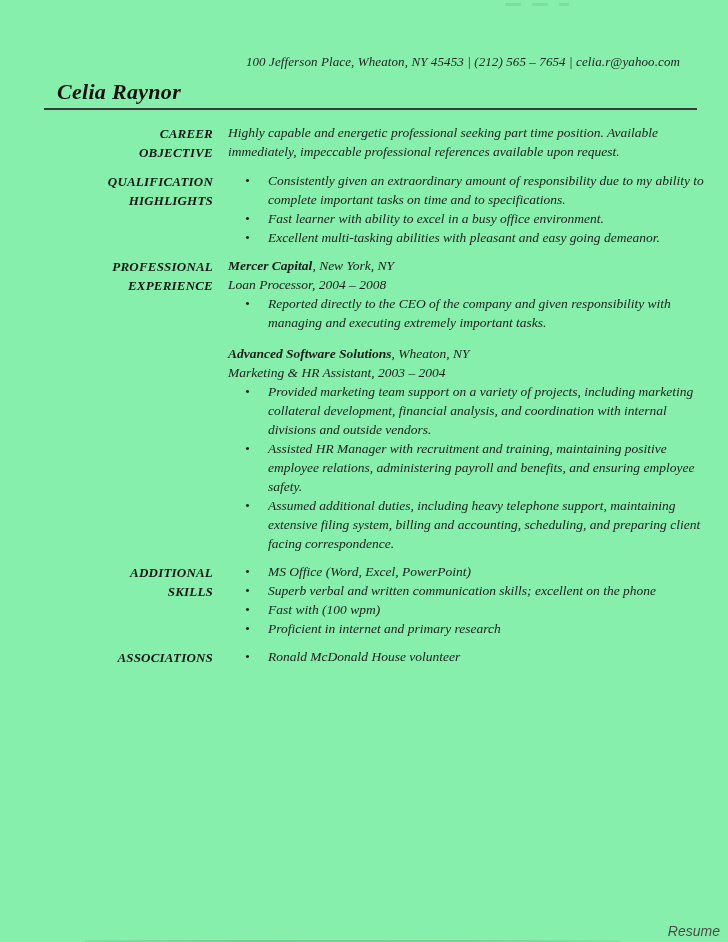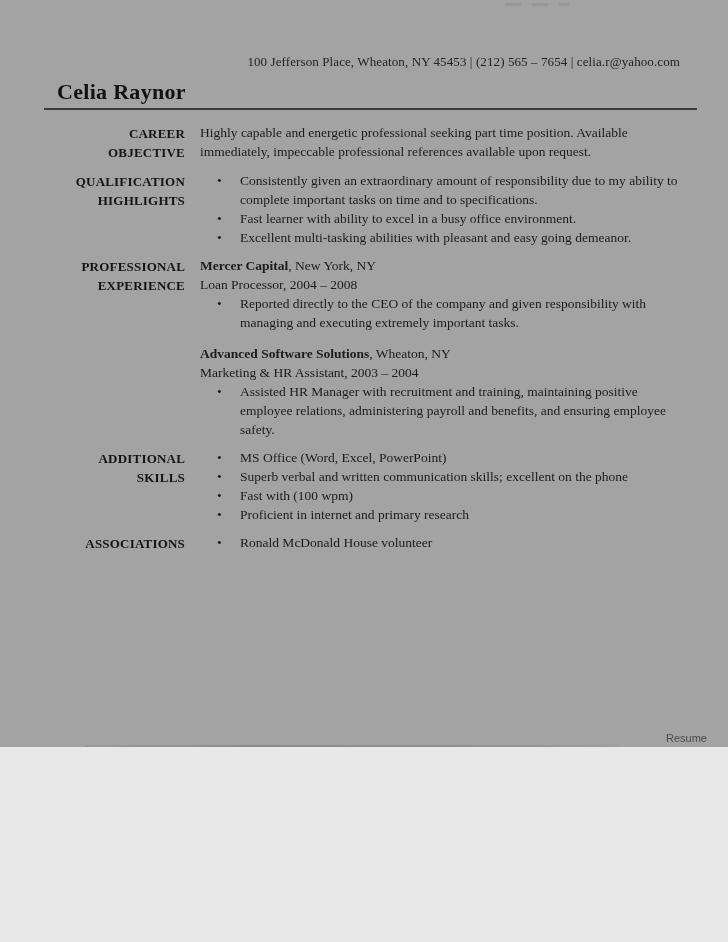--- a/index.html
+++ b/index.html
@@ -1,24 +1,25 @@
 <!DOCTYPE html>
 <html><head>
 <meta charset="utf-8">
 <style>
   * { margin:0; padding:0; box-sizing:border-box; }
   html,body { background:#e8e8e8; }
   .page {
     position:relative;
-    width:728px; height:747px;
+    width:728px; height:942px;
     margin:0 auto;
-    background:#a3a3a3;
+    background:#86efac;
     font-family:"Liberation Serif", serif;
     color:#1b1b1b;
     overflow:hidden;
+    font-style:italic;
   }
   
   .artifact-top {
     position:absolute; top:3px; left:505px; width:64px; height:3px;
     background:repeating-linear-gradient(to right, rgba(0,0,0,0.07) 0 16px, transparent 16px 27px);
   }
   .artifact-bottom {
     position:absolute; bottom:0; left:85px; width:535px; height:2px;
     background:linear-gradient(to right, rgba(0,0,0,0.05), rgba(0,0,0,0.14) 30%, rgba(0,0,0,0.12) 70%, rgba(0,0,0,0.03));
   }
@@ -36,21 +37,21 @@
     font-size:22px;
     font-weight:bold;
     letter-spacing:0.3px;
     color:#111;
   }
   .rule {
     margin:3px 31px 0 44px;
     border-top:2px solid #3a3a3a;
   }
   
-  .sections { margin-top:13px; }
+  .sections { margin-top:13px;padding-left:28px; }
   .row { display:flex; align-items:flex-start; margin-bottom:9px; }
   .label {
     flex:none;
     width:185px;
     text-align:right;
     font-weight:bold;
     font-size:13px;
     line-height:19px;
     letter-spacing:0.2px;
     color:#141414;
@@ -72,23 +73,23 @@
   ul.bullets li::before {
     content:"\2022";
     position:absolute;
     left:17px; top:0;
   }
   .job + .job { margin-top:12px; }
   .bold { font-weight:bold; }
   
   .footer-label {
     position:absolute;
-    right:21px; bottom:3px;
+    right:8px; bottom:3px;
     font-family:"Liberation Sans", sans-serif;
-    font-size:11px;
+    font-size:14px;
     color:#4a4a4a;
   }
 </style>
 </head>
 <body>
 
 <div class="page">
 
   <div class="artifact-top"></div>
 
@@ -134,21 +135,23 @@
           <p>Loan Processor, 2004 – 2008</p>
           <ul class="bullets">
             <li>Reported directly to the CEO of the company and given responsibility with managing and executing extremely important tasks.</li>
           </ul>
         </div>
 
         <div class="job">
           <p><span class="bold">Advanced Software Solutions</span><span>, Wheaton, NY</span></p>
           <p>Marketing &amp; HR Assistant, 2003 – 2004</p>
           <ul class="bullets">
+            <li>Provided marketing team support on a variety of projects, including marketing collateral development, financial analysis, and coordination with internal divisions and outside vendors.</li>
             <li>Assisted HR Manager with recruitment and training, maintaining positive employee relations, administering payroll and benefits, and ensuring employee safety.</li>
+            <li>Assumed additional duties, including heavy telephone support, maintaining extensive filing system, billing and accounting, scheduling, and preparing client facing correspondence.</li>
           </ul>
         </div>
 
       </div>
     </section>
 
 
     <section class="row">
       <div class="label">
         <div>ADDITIONAL</div>

